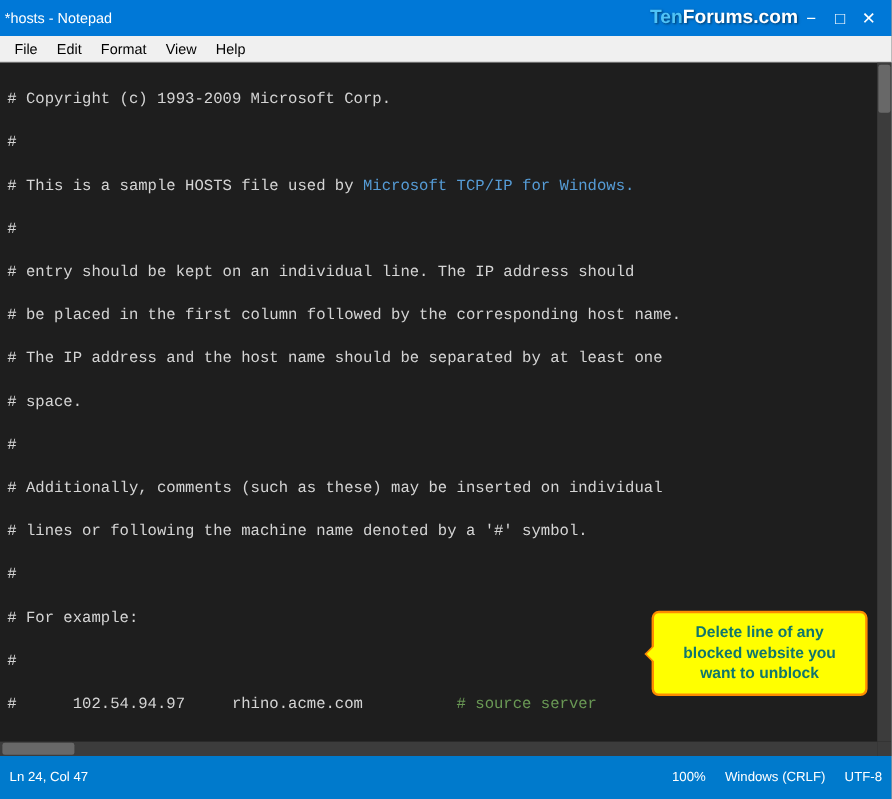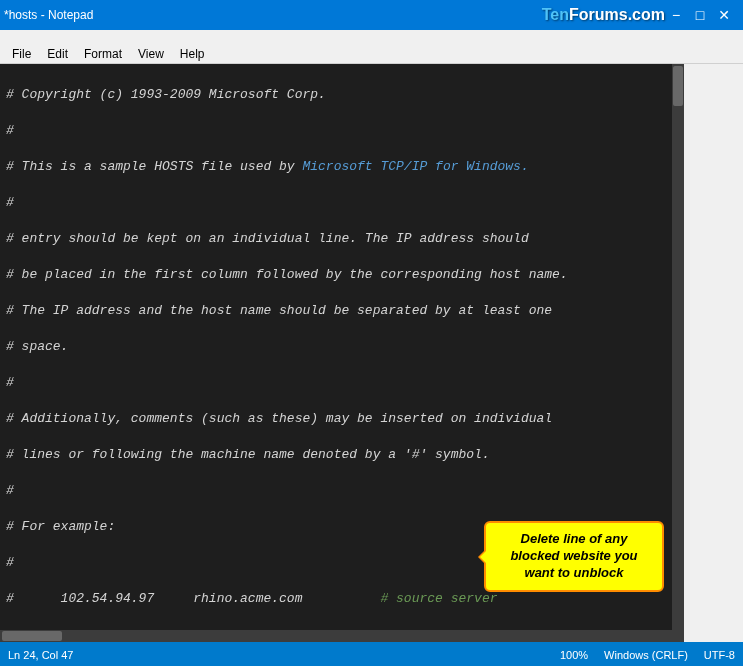--- a/index.html
+++ b/index.html
@@ -53,43 +53,42 @@
     .window-title-left {
       font-family: Arial, sans-serif;
       font-size: 12px;
       color: white;
       position: absolute;
       left: 4px;
     }
 
     
     .menu-bar {
-      height: 34px;
+      height: 22px;
       background: #f0f0f0;
       display: flex;
-      align-items: flex-end;
+      align-items: center;
       padding: 0 4px;
       border-bottom: 1px solid #d0d0d0;
     }
     .menu-item {
       padding: 2px 8px;
       font-family: Arial, sans-serif;
       font-size: 12px;
       color: #000;
       cursor: pointer;
     }
 
     
     .editor-container {
       position: relative;
       background: #1e1e1e;
-      width: 684px;
+      width: 743px;
       height: 578px;
       overflow: hidden;
-      font-style: italic;
     }
     .editor-content {
       position: absolute;
       top: 0;
       left: 0;
       right: 12px;
       bottom: 12px;
       padding: 4px 6px;
       font-family: 'Courier New', monospace;
       font-size: 13px;
@@ -144,21 +143,21 @@
       position: absolute;
       right: 0;
       bottom: 0;
       width: 12px;
       height: 12px;
       background: #3c3c3c;
     }
 
     
     .status-bar {
-      height: 26px;
+      height: 36px;
       background: #007acc;
       display: flex;
       align-items: center;
       padding: 0 8px;
       font-family: Arial, sans-serif;
       font-size: 11px;
       color: white;
       gap: 16px;
     }
     .status-item {
@@ -176,21 +175,21 @@
       right: 20px;
       bottom: 50px;
       background: #ffff00;
       border: 2px solid #ff8c00;
       border-radius: 6px;
       padding: 8px 10px;
       width: 180px;
       font-family: Arial, sans-serif;
       font-size: 13px;
       font-weight: bold;
-      color: #000000;
+      color: #0f766e;
       text-align: center;
       line-height: 1.3;
       z-index: 10;
     }
     .tooltip-bubble::before {
       content: '';
       position: absolute;
       left: -16px;
       top: 50%;
       transform: translateY(-50%);

